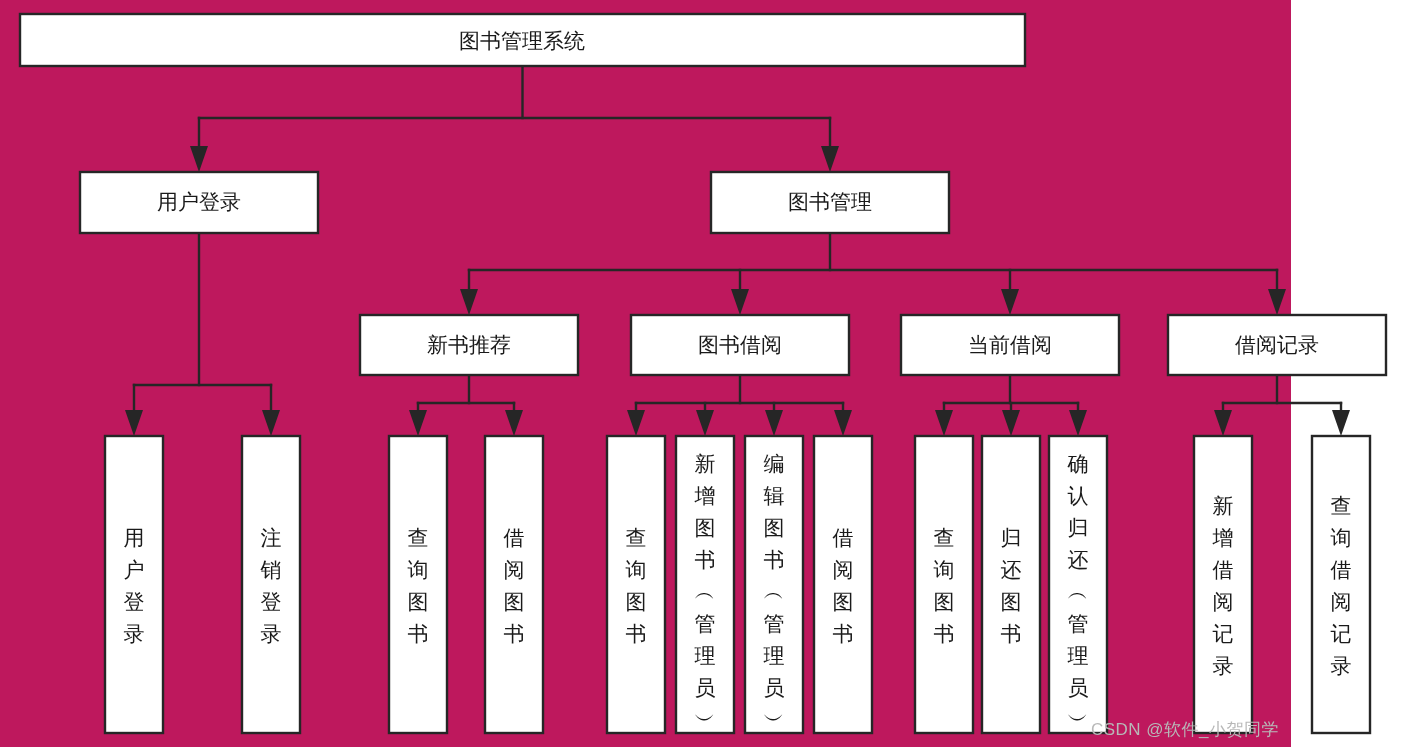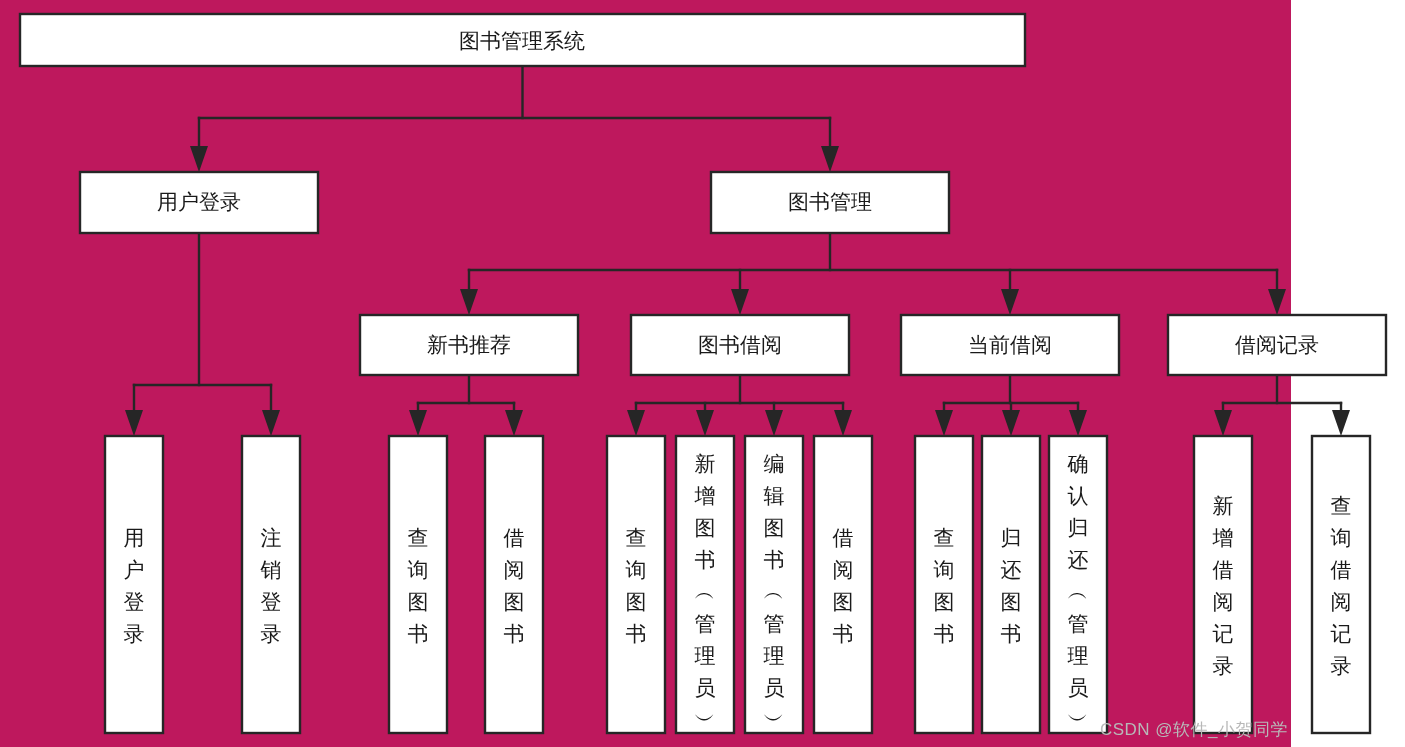--- a/index.html
+++ b/index.html
@@ -50,21 +50,21 @@
     dominant-baseline: middle;
   }
   .node-label-v {
     font-family: "Liberation Sans", "DejaVu Sans", sans-serif;
     font-size: 21px;
     fill: #1a1a1a;
     text-anchor: middle;
   }
   .watermark {
     position: absolute;
-    right: 3px;
+    right: 12px;
     bottom: 6px;
     font-family: "Liberation Sans", "DejaVu Sans", sans-serif;
     font-size: 17px;
     color: #b8b8b8;
     white-space: nowrap;
     letter-spacing: 0.5px;
     user-select: none;
   }
 </style>
 </head>

